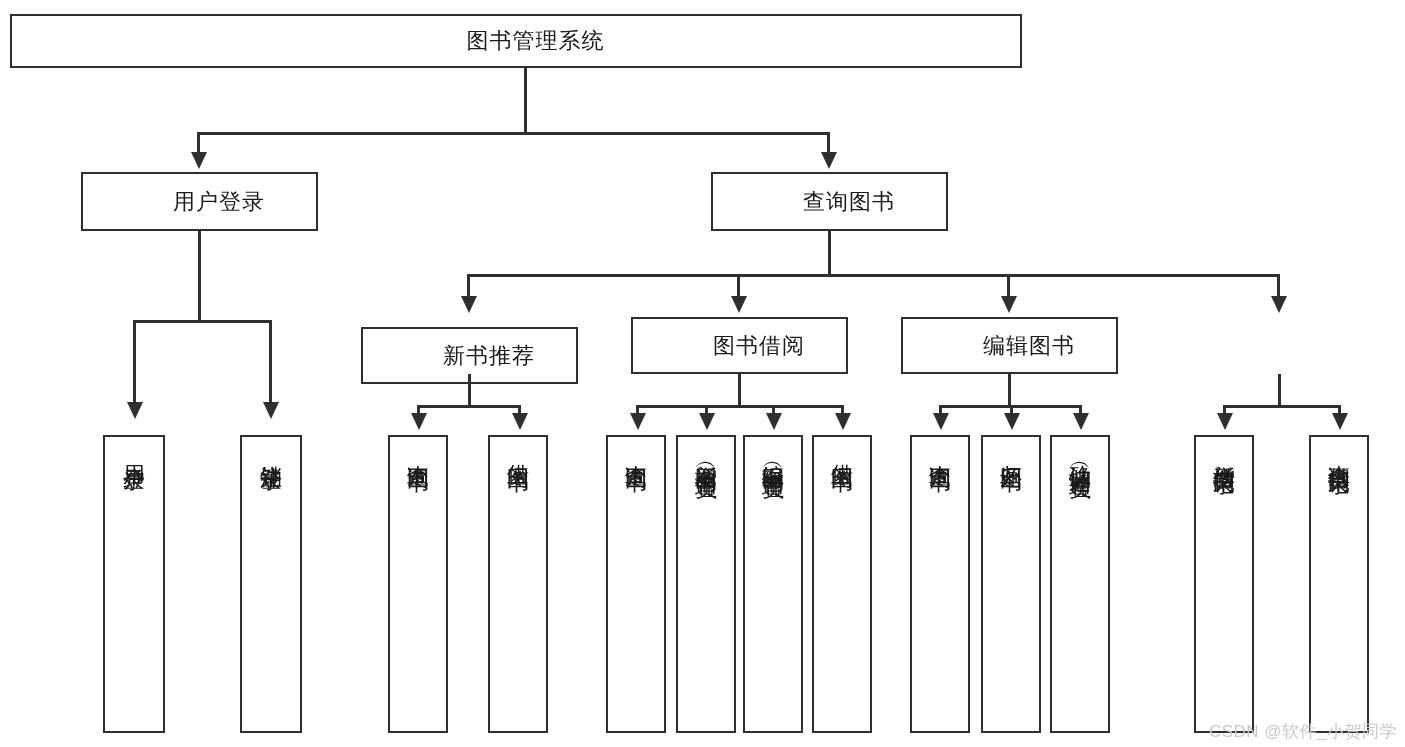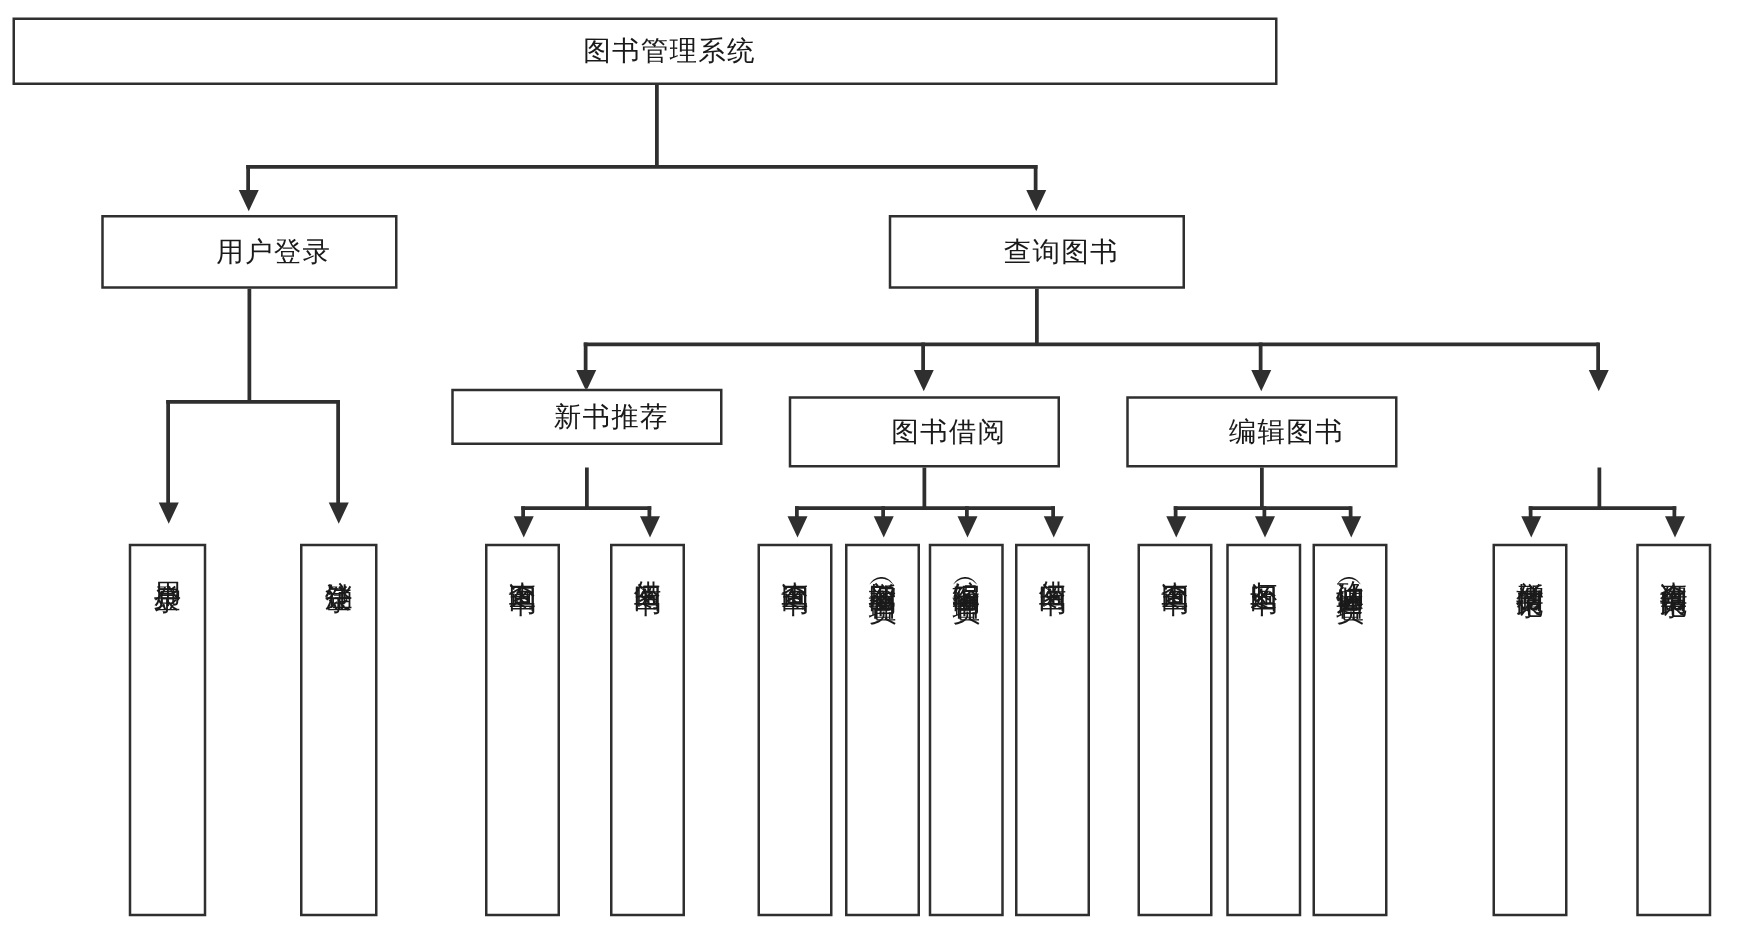--- a/index.html
+++ b/index.html
@@ -104,21 +104,21 @@
   <div class="edge h" style="left:467px; top:274px; width:812px;"></div>
   <div class="edge v" style="left:467px; top:274px; height:24px;"></div>
   <div class="arrow" style="left:461px; top:296px;"></div>
   <div class="edge v" style="left:737px; top:274px; height:24px;"></div>
   <div class="arrow" style="left:731px; top:296px;"></div>
   <div class="edge v" style="left:1007px; top:274px; height:24px;"></div>
   <div class="arrow" style="left:1001px; top:296px;"></div>
   <div class="edge v" style="left:1277px; top:274px; height:24px;"></div>
   <div class="arrow" style="left:1271px; top:296px;"></div>
 
-  <div class="node h" style="left:361px; top:311px; width:217px; height:45px;align-items:center;">
+  <div class="node h" style="left:361px; top:327px; width:217px; height:57px;align-items:center;">
     <span>新书推荐</span>
   </div>
   <div class="node h" style="left:631px; top:317px; width:217px; height:57px;">
     <span>图书借阅</span>
   </div>
   <div class="node h" style="left:901px; top:317px; width:217px; height:57px;">
     <span>编辑图书</span>
   </div>
 
   <div class="edge v" style="left:468px; top:374px; height:33px;"></div>
@@ -192,14 +192,15 @@
     <span class="vtext">确认归还（管理员）</span>
   </div>
 
   <div class="node v" style="left:1194px; top:435px; width:60px; height:298px;">
     <span class="vtext">新增借阅记录</span>
   </div>
   <div class="node v" style="left:1309px; top:435px; width:60px; height:298px;">
     <span class="vtext">查询借阅记录</span>
   </div>
 
+  <div id="watermark">CSDN @软件_小贺同学</div>
 
 </div>
 
 </body></html>

